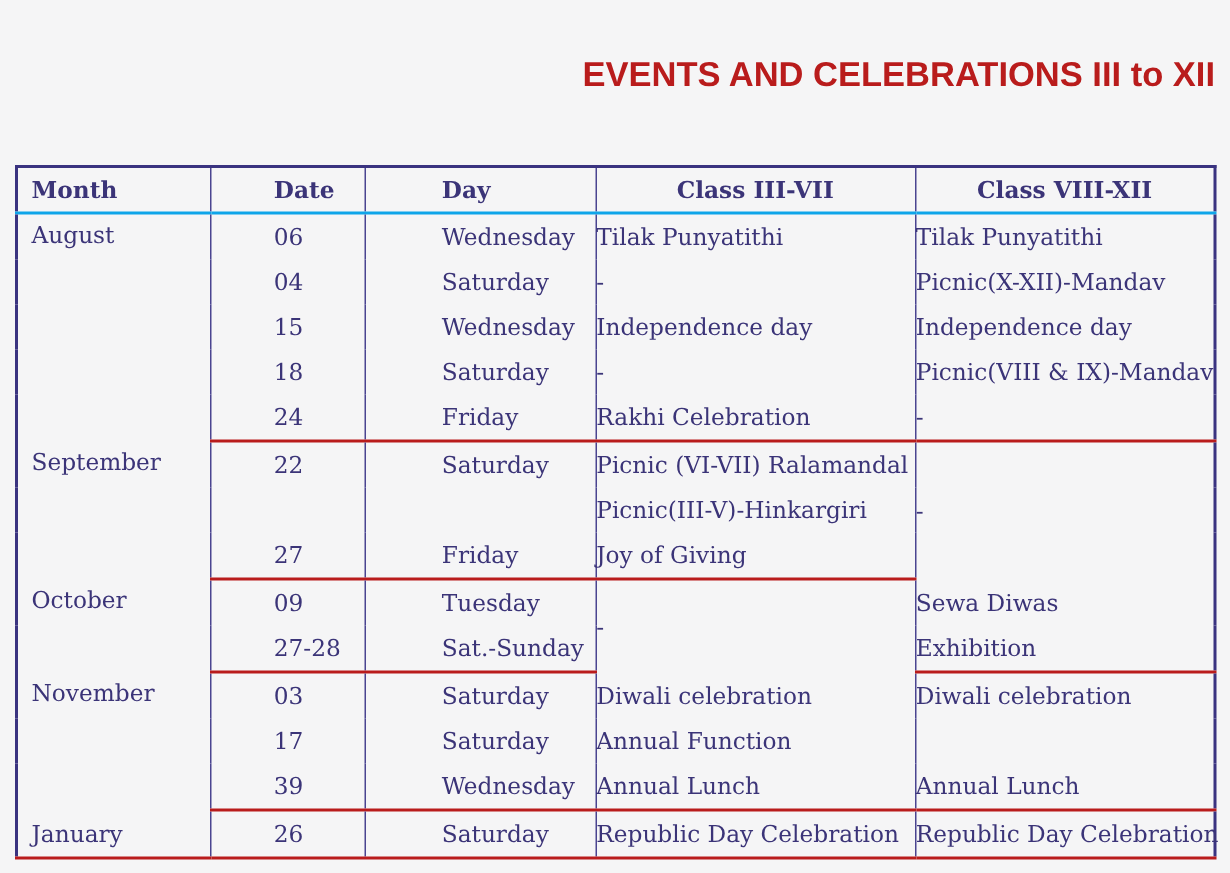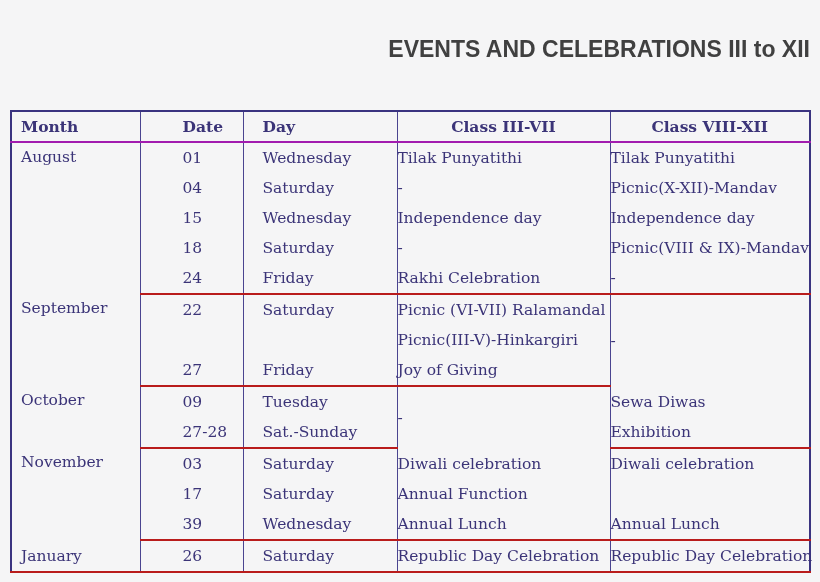--- a/index.html
+++ b/index.html
@@ -1,29 +1,29 @@
 <!DOCTYPE html>
 <html><head>
 <meta charset="utf-8">
 <style>
   html, body { margin:0; padding:0; }
   body { width:820px; height:582px; background:#f5f5f6; position:relative; overflow:hidden;
          font-family:"DejaVu Serif", serif; color:#3b3478; }
   .title { position:absolute; right:10px; top:36px; font-family:"Liberation Sans", sans-serif;
-           font-weight:bold; font-size:23px; color:#404040; letter-spacing:0px; }
+           font-weight:bold; font-size:23px; color:#b91c1c; letter-spacing:0px; }
   table { position:absolute; left:10px; top:110px; width:799px; border-collapse:collapse;
           border:2px solid #3a3380; table-layout:fixed; }
   td, th { border-left:1px solid #4a4490; border-right:1px solid #4a4490; padding:0; height:30px;
            font-size:15.5px; font-weight:normal; vertical-align:middle; white-space:nowrap; }
-  th { font-weight:bold; border-bottom:2px solid #a21caf; height:29px; }
+  th { font-weight:bold; border-bottom:2px solid #0ea5e9; height:29px; }
   tr.grp-end td { border-bottom:2px solid #b91c1c; }
   tr.grp-mid td { border-bottom:none; }
   .c-month { text-align:left; padding-left:9px; }
   .c-date { text-align:left; padding-left:42px; }
-  .c-day { text-align:left; padding-left:19px; }
+  .c-day { text-align:left; padding-left:51px; }
   .c-cls { }
   td.rs { border-bottom:2px solid #3a3380; }
 </style>
 </head>
 <body>
 
 <div class="title">EVENTS AND CELEBRATIONS III to XII</div>
 
 <table>
   <colgroup>
@@ -39,21 +39,21 @@
       <th class="c-date">Date</th>
       <th class="c-day">Day</th>
       <th class="c-cls">Class III-VII</th>
       <th class="c-cls">Class VIII-XII</th>
     </tr>
   </thead>
   <tbody>
 
     <tr class="grp-mid">
       <td class="c-month rs" rowspan="5" style="vertical-align:top;padding-top:5px">August</td>
-      <td class="c-date">01</td>
+      <td class="c-date">06</td>
       <td class="c-day">Wednesday</td>
       <td class="c-cls">Tilak Punyatithi</td>
       <td class="c-cls">Tilak Punyatithi</td>
     </tr>
     <tr class="grp-mid">
       <td class="c-date">04</td>
       <td class="c-day">Saturday</td>
       <td class="c-cls">-</td>
       <td class="c-cls">Picnic(X-XII)-Mandav</td>
     </tr>

